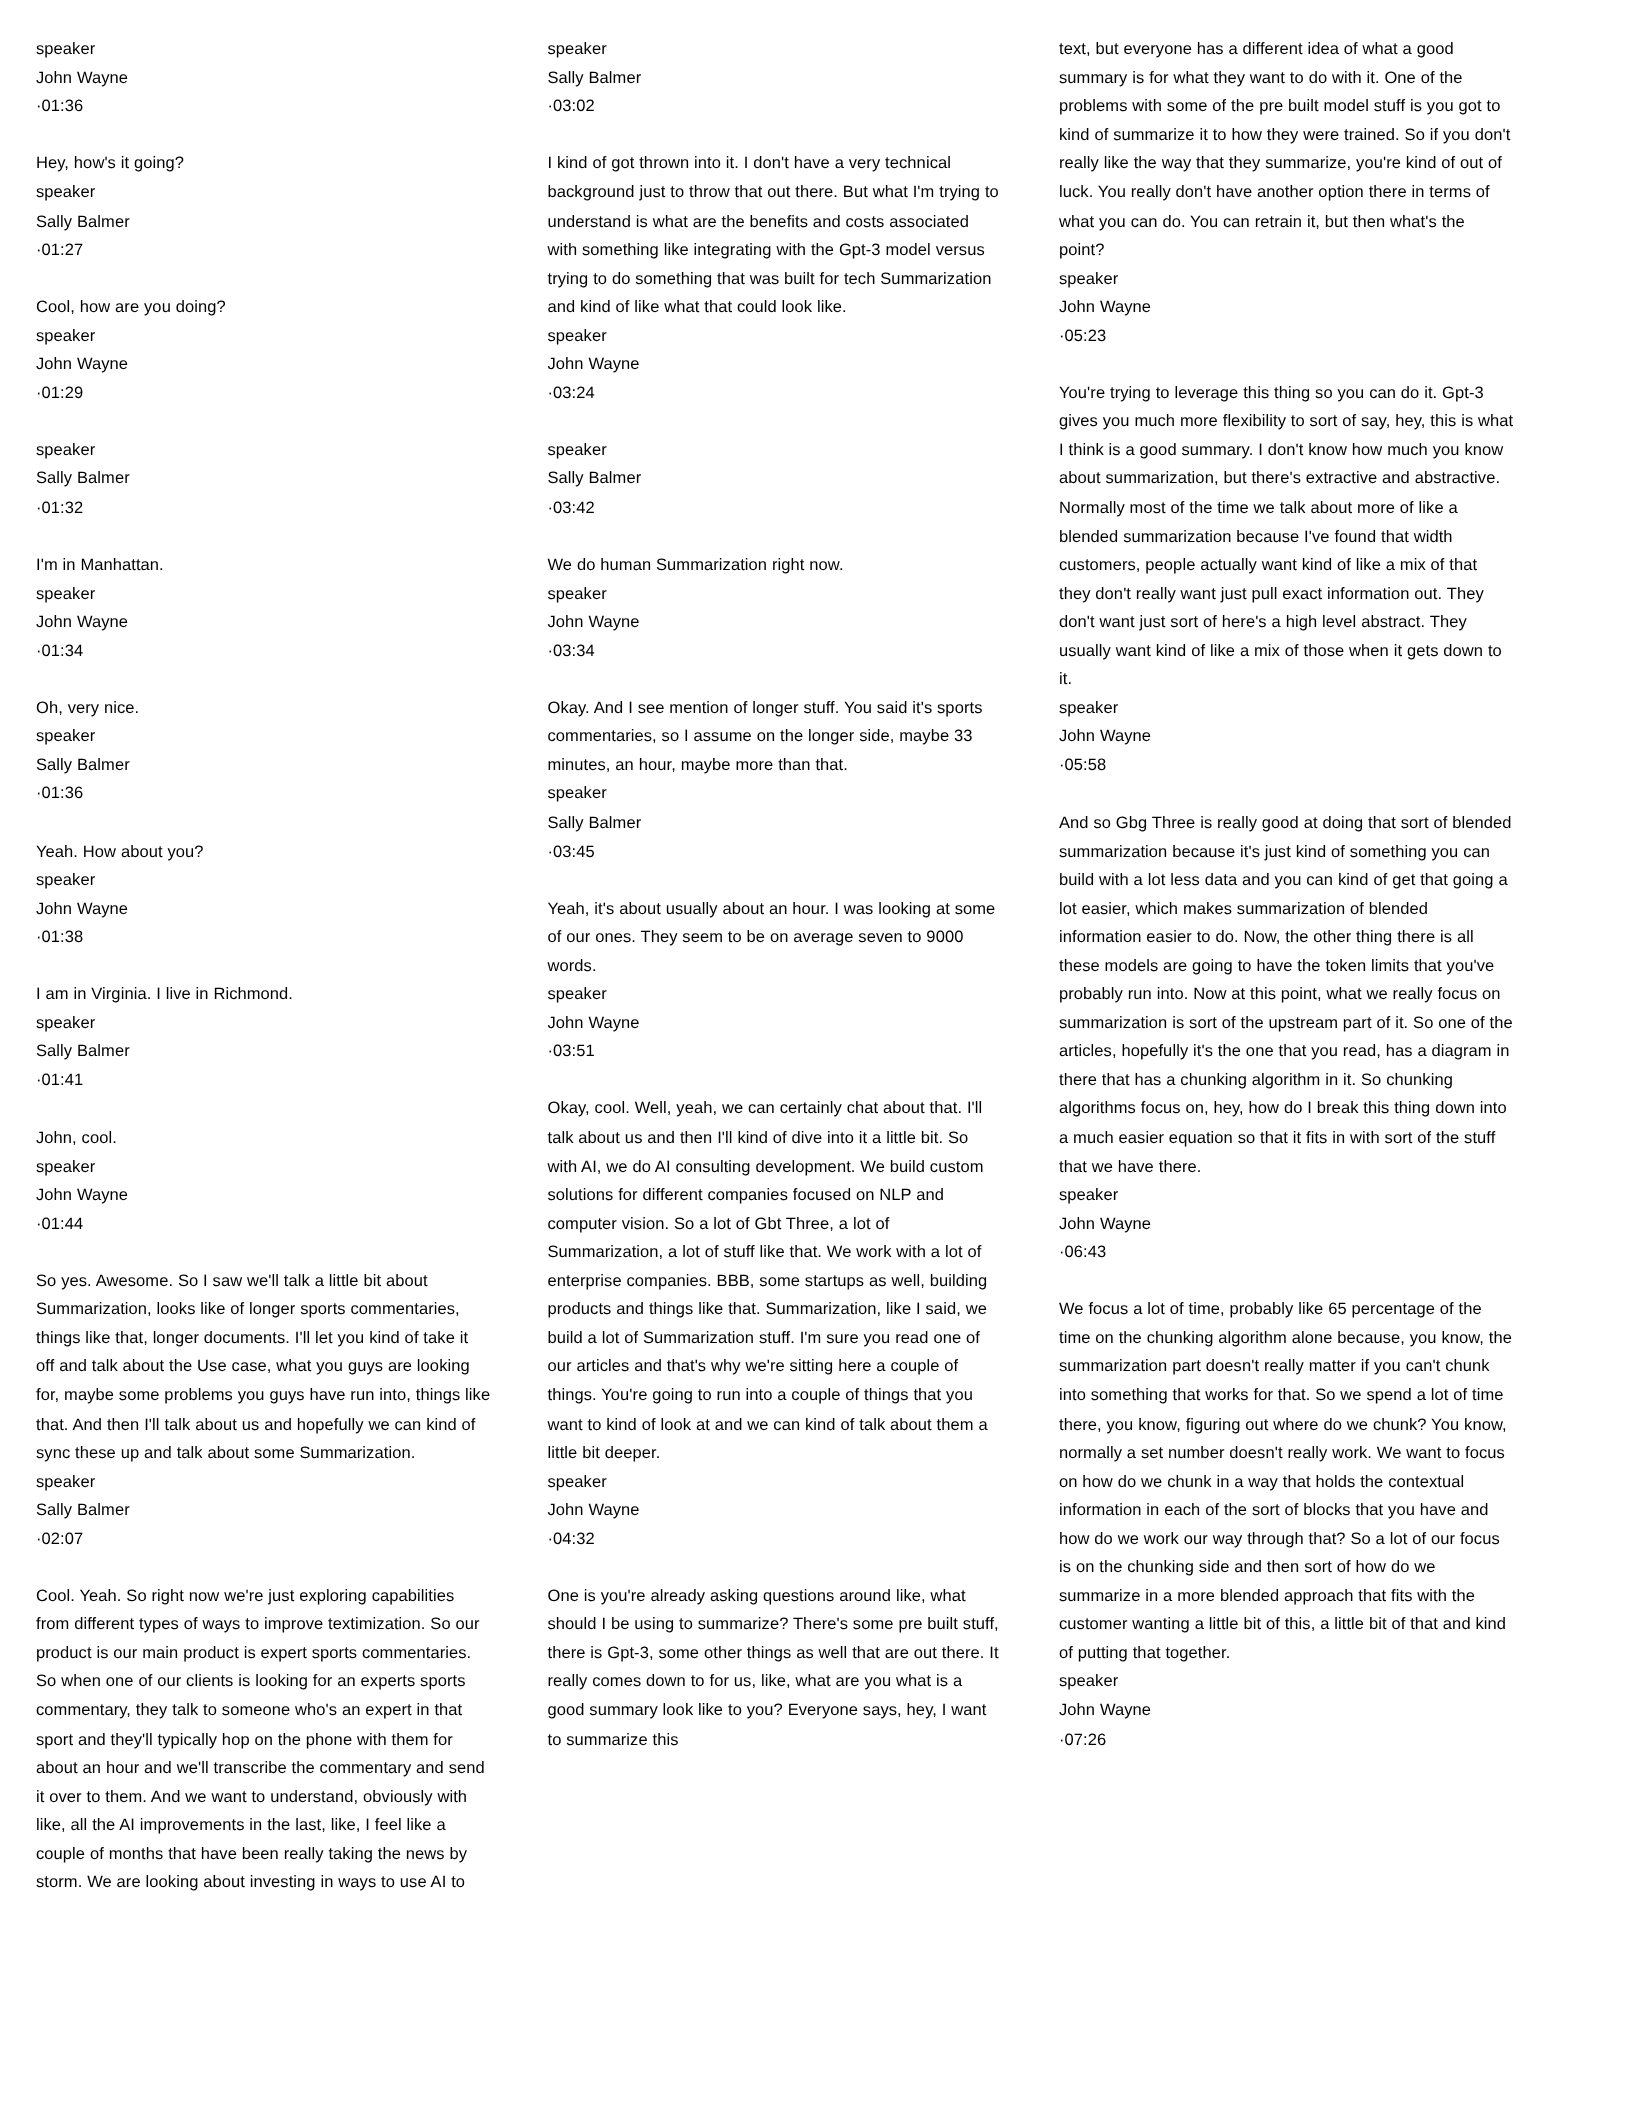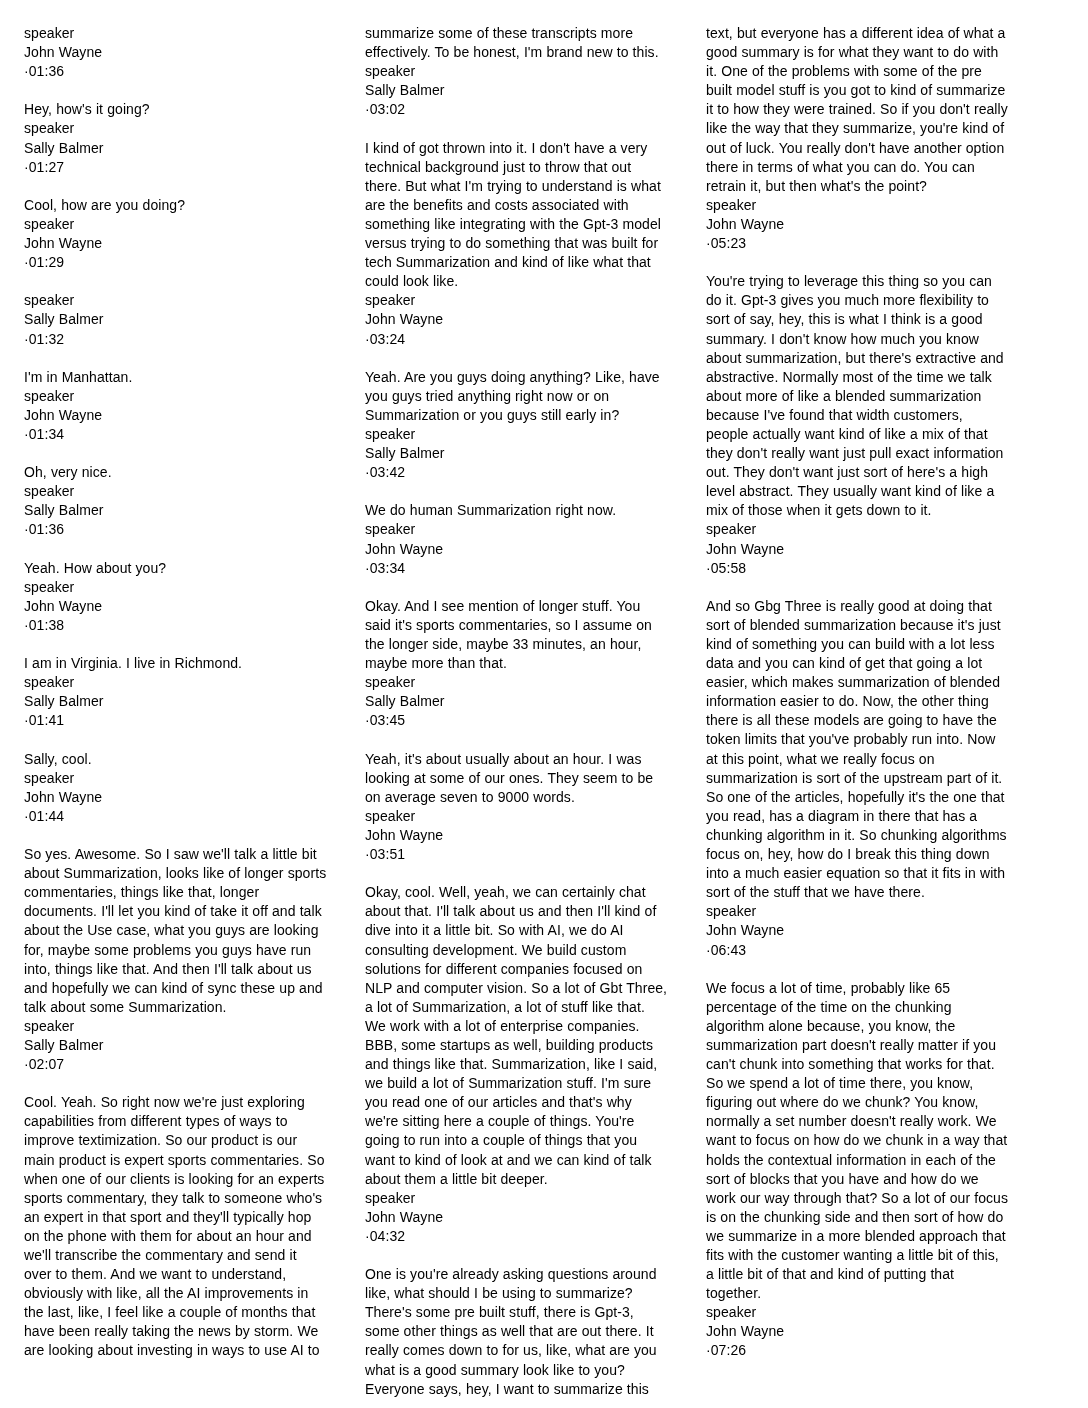--- a/index.html
+++ b/index.html
@@ -25,21 +25,21 @@
     align-items: flex-start;
     gap: 38px;
   }
 
   .transcript-column {
     width: 303px;
     flex: 0 0 303px;
   }
 
   .column-inner {
-    font-size: 14px;
+    font-size: 11px;
     line-height: 19.1px;
     letter-spacing: 0.005em;
     text-align: left;
     word-spacing: 0.01em;
   }
 
   .utterance-text {
     margin: 0;
     padding: 0;
   }
@@ -105,46 +105,44 @@
         <p class="utterance-text">Yeah. How about you?</p>
         <div class="meta-line meta-label">speaker</div>
         <div class="meta-line meta-name">John Wayne</div>
         <div class="meta-line meta-time">·01:38</div>
         <div class="block-gap"></div>
         <p class="utterance-text">I am in Virginia. I live in Richmond.</p>
         <div class="meta-line meta-label">speaker</div>
         <div class="meta-line meta-name">Sally Balmer</div>
         <div class="meta-line meta-time">·01:41</div>
         <div class="block-gap"></div>
-        <p class="utterance-text">Sally, cool.</p>
+        <p class="utterance-text">John, cool.</p>
         <div class="meta-line meta-label">speaker</div>
         <div class="meta-line meta-name">John Wayne</div>
         <div class="meta-line meta-time">·01:44</div>
         <div class="block-gap"></div>
         <p class="utterance-text">So yes. Awesome. So I saw we'll talk a little bit about Summarization, looks like of longer sports commentaries, things like that, longer documents. I'll let you kind of take it off and talk about the Use case, what you guys are looking for, maybe some problems you guys have run into, things like that. And then I'll talk about us and hopefully we can kind of sync these up and talk about some Summarization.</p>
         <div class="meta-line meta-label">speaker</div>
         <div class="meta-line meta-name">Sally Balmer</div>
         <div class="meta-line meta-time">·02:07</div>
         <div class="block-gap"></div>
         <p class="utterance-text">Cool. Yeah. So right now we're just exploring capabilities from different types of ways to improve textimization. So our product is our main product is expert sports commentaries. So when one of our clients is looking for an experts sports commentary, they talk to someone who's an expert in that sport and they'll typically hop on the phone with them for about an hour and we'll transcribe the commentary and send it over to them. And we want to understand, obviously with like, all the AI improvements in the last, like, I feel like a couple of months that have been really taking the news by storm. We are looking about investing in ways to use AI to</p>
       </div>
     </div>
     <div class="transcript-column">
       <div class="column-inner">
-        <p class="utterance-text">summarize some of these transcripts more effectively. To be honest, I'm brand new to this.</p>
         <div class="meta-line meta-label">speaker</div>
         <div class="meta-line meta-name">Sally Balmer</div>
         <div class="meta-line meta-time">·03:02</div>
         <div class="block-gap"></div>
         <p class="utterance-text">I kind of got thrown into it. I don't have a very technical background just to throw that out there. But what I'm trying to understand is what are the benefits and costs associated with something like integrating with the Gpt-3 model versus trying to do something that was built for tech Summarization and kind of like what that could look like.</p>
         <div class="meta-line meta-label">speaker</div>
         <div class="meta-line meta-name">John Wayne</div>
         <div class="meta-line meta-time">·03:24</div>
         <div class="block-gap"></div>
-        <p class="utterance-text">Yeah. Are you guys doing anything? Like, have you guys tried anything right now or on Summarization or you guys still early in?</p>
         <div class="meta-line meta-label">speaker</div>
         <div class="meta-line meta-name">Sally Balmer</div>
         <div class="meta-line meta-time">·03:42</div>
         <div class="block-gap"></div>
         <p class="utterance-text">We do human Summarization right now.</p>
         <div class="meta-line meta-label">speaker</div>
         <div class="meta-line meta-name">John Wayne</div>
         <div class="meta-line meta-time">·03:34</div>
         <div class="block-gap"></div>
         <p class="utterance-text">Okay. And I see mention of longer stuff. You said it's sports commentaries, so I assume on the longer side, maybe 33 minutes, an hour, maybe more than that.</p>

